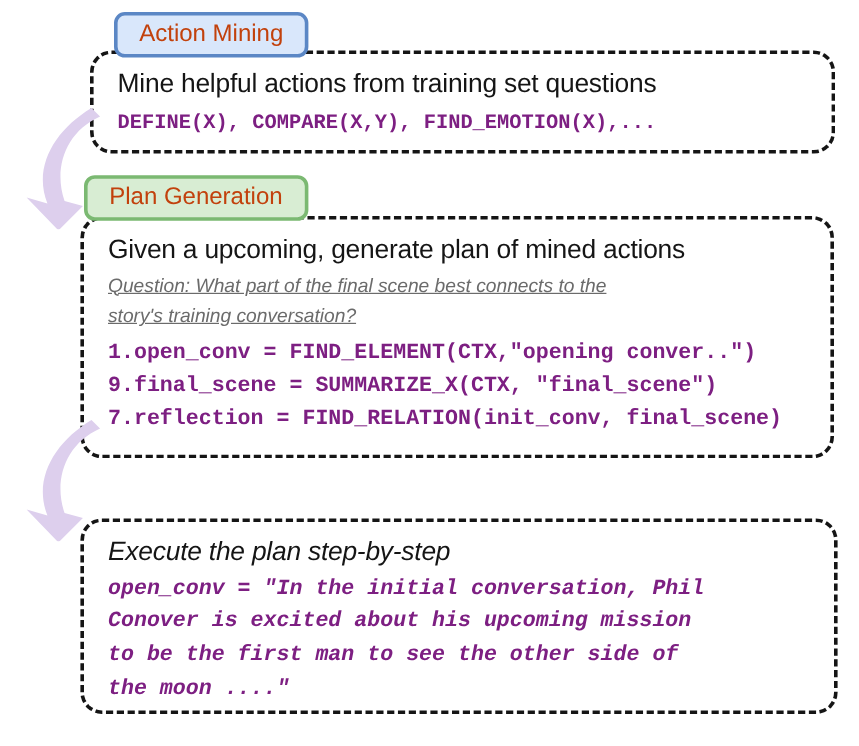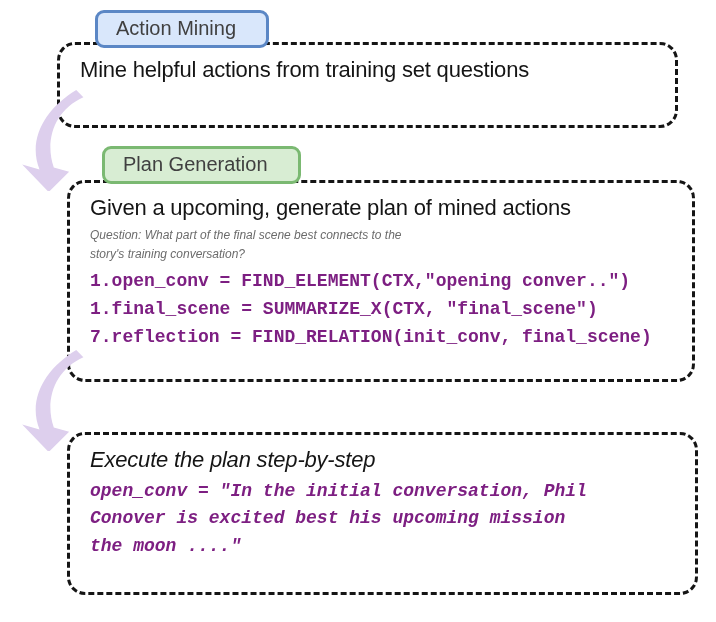--- a/index.html
+++ b/index.html
@@ -13,22 +13,22 @@
     --arrow_color:#ddcfed;
     --page_bg:#ffffff;
   }
   html,body{margin:0;padding:0;background:#f3f3f3;}
   .canvas{
     position:relative;width:716px;height:622px;background:var(--page_bg);
     font-family:"Liberation Sans", sans-serif;overflow:hidden;
   }
   .stage-label{
     position:absolute;z-index:3;
-    padding:4px 30px 5px 18px;
-    font-size:20px;color:#404040;
+    padding:4px 18px 5px 18px;
+    font-size:20px;color:#c2410c;
     border-radius:9px;
     border:3px solid;
     background:#fff;
     white-space:nowrap;
     text-align:center;
   }
   .label-blue{background:var(--label_blue_bg);border-color:var(--label_blue_border);}
   .label-green{background:var(--label_green_bg);border-color:var(--label_green_border);}
   .label-yellow{background:var(--label_yellow_bg);border-color:var(--label_yellow_border);}
   .dash-box{
@@ -44,63 +44,65 @@
     margin:2px 0 4px 0;letter-spacing:-0.2px;
   }
   .code{
     font-family:"Liberation Mono","DejaVu Sans Mono",monospace;
     font-weight:bold;color:var(--code_color);
     font-size:18px;line-height:1.55;white-space:nowrap;
   }
   .code-sm{font-size:17px;margin-top:7px;}
   .question{
     font-style:italic;color:var(--muted_color);
-    font-size:12px;line-height:1.6;margin:2px 0 4px 0;
+    font-size:16px;line-height:1.6;margin:2px 0 4px 0;text-decoration:underline;
   }
   .flow-arrow{position:absolute;z-index:2;width:102px;height:104px;}
 </style>
 </head>
 <body>
 
 <div class="canvas">
 
   <div class="stage-label label-blue" style="left:95px;top:10px;">Action Mining</div>
 
-  <div class="dash-box" style="left:57px;top:42px;width:621px;height:86px;">
+  <div class="dash-box" style="left:75px;top:42px;width:621px;height:86px;">
     <div class="heading">Mine helpful actions from training set questions</div>
+    <div class="code code-sm">DEFINE(X), COMPARE(X,Y), FIND_EMOTION(X),...</div>
   </div>
 
   <svg class="flow-arrow" style="left:13px;top:87px;" viewBox="0 0 100 100" aria-hidden="true">
     <path d="M62,2 C32,20 14,50 26,80 L9,75 L35,102 L55,82 L40,78
              C31,52 40,22 69,9 Z" fill="var(--arrow_color)"></path>
   </svg>
 
-  <div class="stage-label label-green" style="left:70px;top:146px;margin-left:32px;">Plan Generation</div>
+  <div class="stage-label label-green" style="left:70px;top:146px;">Plan Generation</div>
 
   <div class="dash-box" style="left:67px;top:180px;width:628px;height:202px;">
     <div class="heading">Given a upcoming, generate plan of mined actions</div>
     <div class="question">
       <div>Question: What part of the final scene best connects to the</div>
       <div>story's training conversation?</div>
     </div>
     <div class="code">
       <div>1.open_conv = FIND_ELEMENT(CTX,"opening conver..")</div>
-      <div>1.final_scene = SUMMARIZE_X(CTX, "final_scene")</div>
+      <div>9.final_scene = SUMMARIZE_X(CTX, "final_scene")</div>
       <div>7.reflection = FIND_RELATION(init_conv, final_scene)</div>
     </div>
   </div>
 
   <svg class="flow-arrow" style="left:13px;top:347px;" viewBox="0 0 100 100" aria-hidden="true">
     <path d="M62,2 C32,20 14,50 26,80 L9,75 L35,102 L55,82 L40,78
              C31,52 40,22 69,9 Z" fill="var(--arrow_color)"></path>
   </svg>
 
 
   <div class="dash-box" style="left:67px;top:432px;width:631px;height:163px;font-style:italic;">
     <div class="heading">Execute the plan step-by-step</div>
     <div class="code">
       <div>open_conv = "In the initial conversation, Phil</div>
-      <div>Conover is excited best his upcoming mission</div>
+      <div>Conover is excited about his upcoming mission</div>
+      <div>to be the first man to see the other side of</div>
       <div>the moon ...."</div>
     </div>
   </div>
 
 </div>
 
 </body></html>

